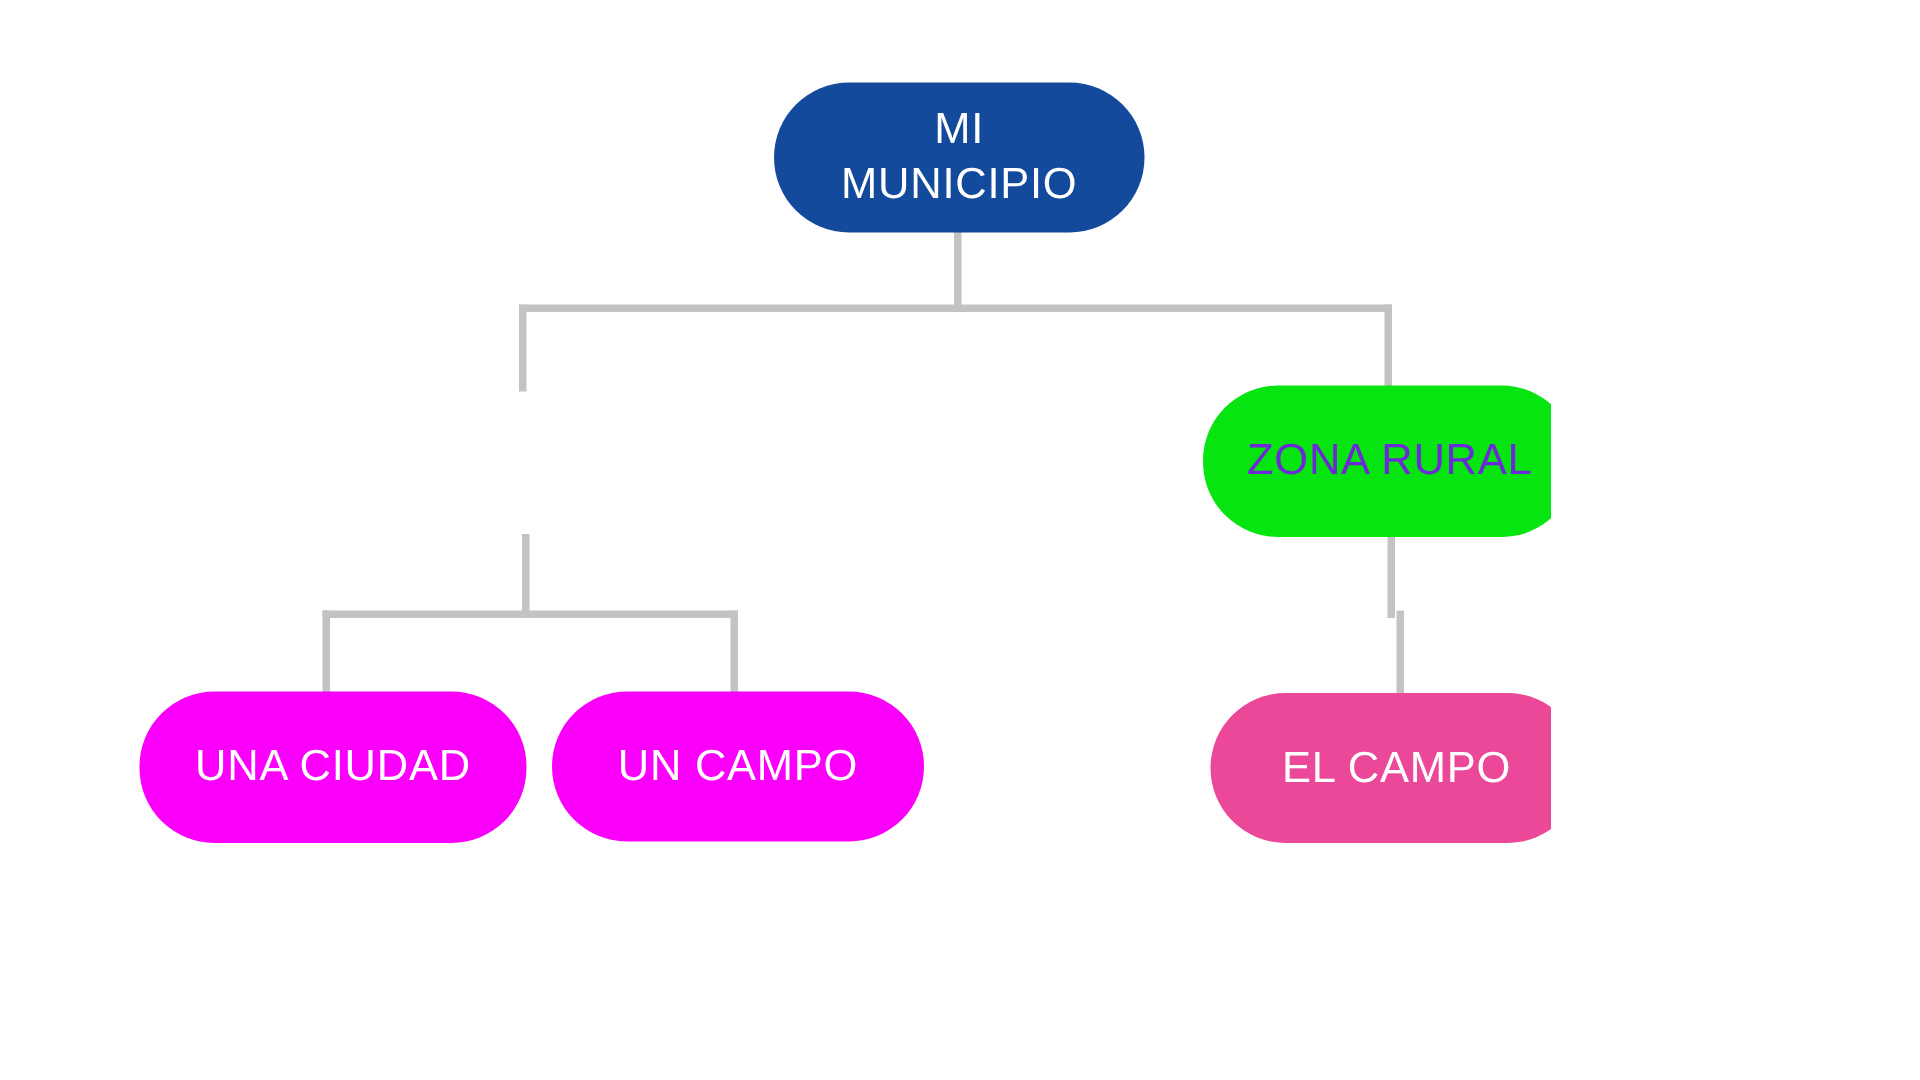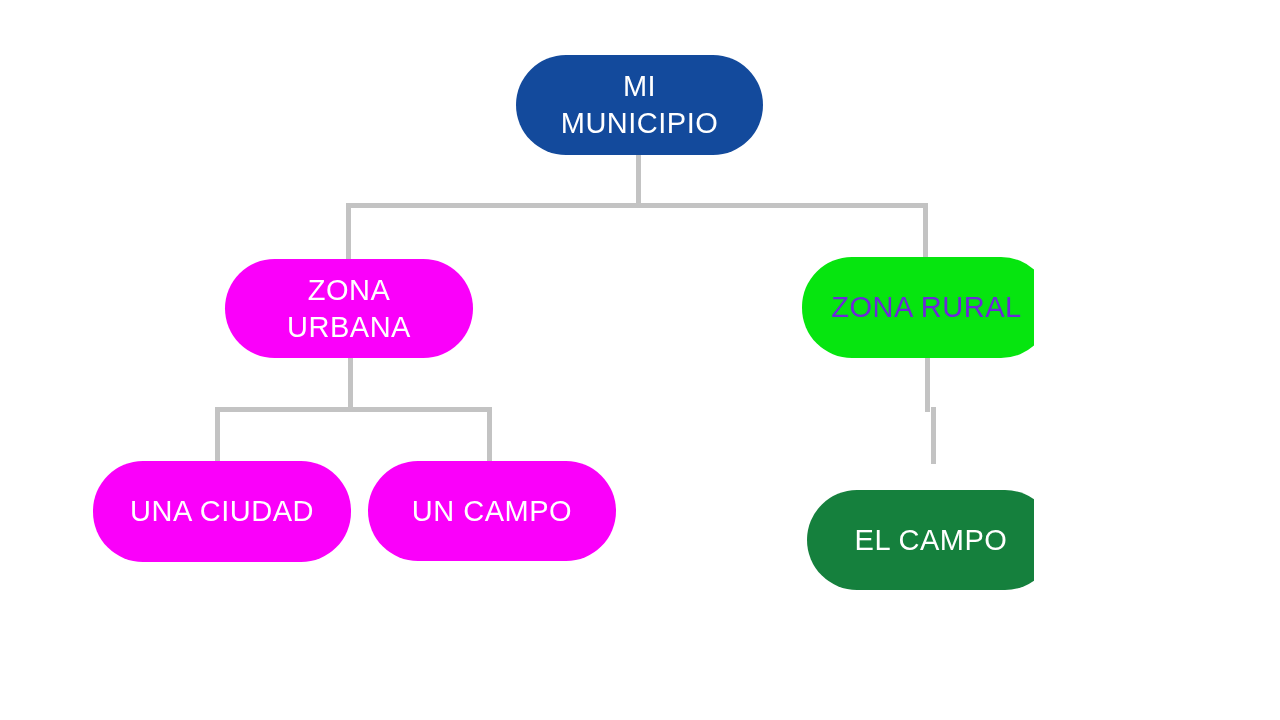--- a/index.html
+++ b/index.html
@@ -42,24 +42,22 @@
   <div class="edge" style="left: 215px; top: 407px; width: 277px; height: 5px; background-color: rgb(195, 195, 195);"></div>
   <div class="edge" style="left: 215px; top: 407px; width: 5px; height: 56px; background-color: rgb(195, 195, 195);"></div>
   <div class="edge" style="left: 487px; top: 407px; width: 5px; height: 56px; background-color: rgb(195, 195, 195);"></div>
 
   <div class="edge" style="left: 925px; top: 356px; width: 5px; height: 56px; background-color: rgb(195, 195, 195);"></div>
   <div class="edge" style="left: 931px; top: 407px; width: 5px; height: 57px; background-color: rgb(195, 195, 195);"></div>
 
   <div class="node" style="left: 516px; top: 55px; width: 247px; height: 100px; background-color: rgb(19, 74, 156); color: rgb(255, 255, 255);">MI
 MUNICIPIO</div>
 
-  <div class="node" style="left: 225px; top: 259px; width: 248px; height: 99px; background-color: rgb(250, 0, 250); color: rgb(255, 255, 255);">ZONA
-URBANA</div>
 
   <div class="node" style="left: 802px; top: 257px; width: 249px; height: 101px; background-color: rgb(6, 229, 15); color: #6d28d9;">ZONA RURAL</div>
 
   <div class="node" style="left: 93px; top: 461px; width: 258px; height: 101px; background-color: rgb(250, 0, 250); color: rgb(255, 255, 255);">UNA CIUDAD</div>
 
   <div class="node" style="left: 368px; top: 461px; width: 248px; height: 100px; background-color: rgb(250, 0, 250); color: rgb(255, 255, 255);">UN CAMPO</div>
 
-  <div class="node" style="left: 807px; top: 462px; width: 248px; height: 100px; background-color: #15803d; color: rgb(255, 255, 255); margin-top: 28px;">EL CAMPO</div>
+  <div class="node" style="left: 807px; top: 462px; width: 248px; height: 100px; background-color: #ec4899; color: rgb(255, 255, 255);">EL CAMPO</div>
 
 </div>
 
 </body></html>

